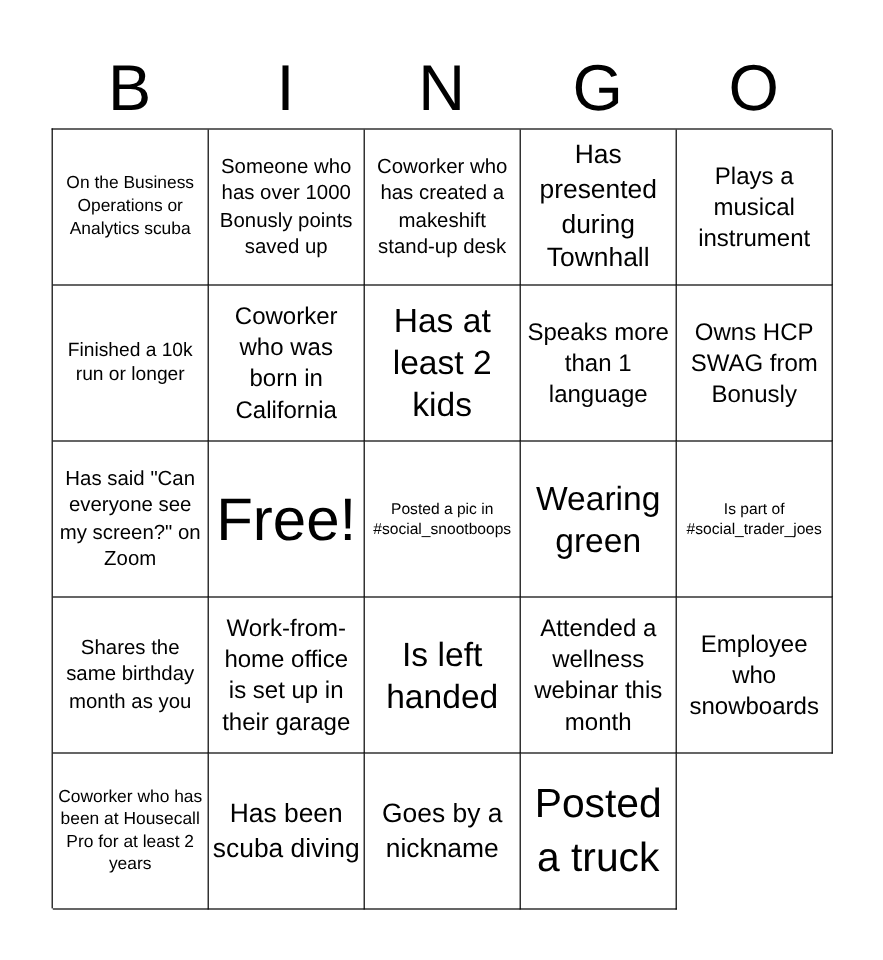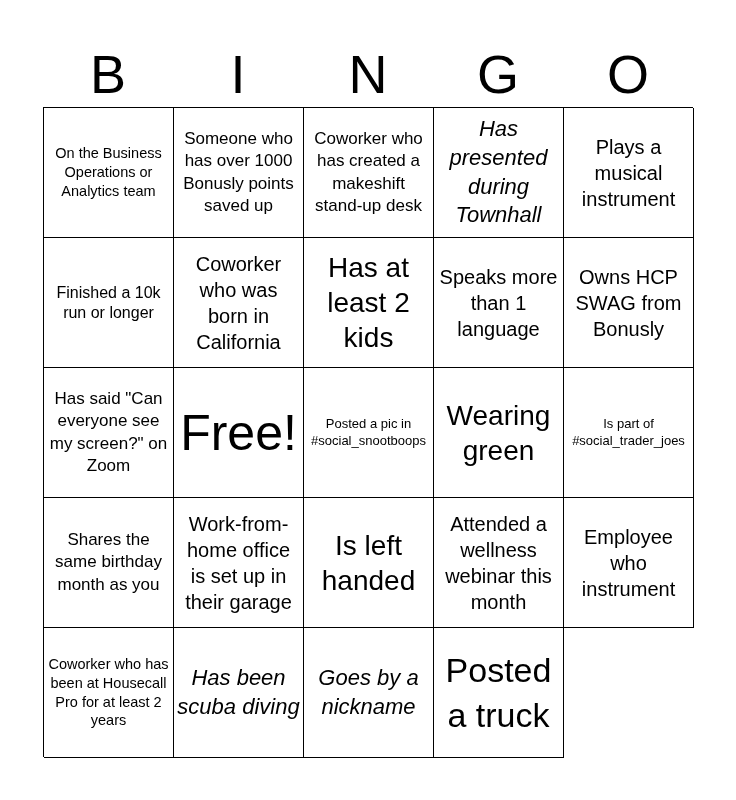--- a/index.html
+++ b/index.html
@@ -4,40 +4,40 @@
 <style>
   html, body { margin:0; padding:0; background:#ffffff; }
   body { width:736px; height:800px; position:relative; overflow:hidden; font-family:"Liberation Sans", sans-serif; color:#000; }
   .title { position:absolute; left:43px; top:45px; width:650px; height:58px; display:flex; }
   .title span { width:130px; text-align:center; font-size:54px; line-height:58px; }
   .grid { position:absolute; left:43px; top:107px; width:650px; height:650px; display:grid; grid-template-columns:repeat(5,130px); grid-template-rows:repeat(5,130px); border-top:1.5px solid #000; border-left:1.5px solid #000; box-sizing:border-box; }
   .cell { border-right:1.5px solid #000; border-bottom:1.5px solid #000; display:flex; align-items:center; justify-content:center; text-align:center; box-sizing:border-box; padding:3px; line-height:1.12; }
   .s14 { font-size:14.5px; line-height:1.3; }
   .s17 { font-size:17px; line-height:1.3; }
   .s20 { font-size:20px; line-height:1.3; }
-  .s22 { font-size:22px; line-height:1.3;font-style:italic; }
+  .s22 { font-size:22px; line-height:1.3; }
   .s24 { font-size:16px; line-height:1.2; }
   .s28 { font-size:28px; line-height:1.25; }
   .s34 { font-size:34px; line-height:1.3; }
   .s12 { font-size:13px; line-height:1.3; }
   .s48 { font-size:50px; }
 </style>
 </head>
 <body>
 
 <div class="title">
   <span>B</span>
   <span>I</span>
   <span>N</span>
   <span>G</span>
   <span>O</span>
 </div>
 
 <div class="grid">
-  <div class="cell s14">On the Business Operations or Analytics team</div>
+  <div class="cell s14">On the Business Operations or Analytics scuba</div>
   <div class="cell s17">Someone who has over 1000 Bonusly points saved up</div>
   <div class="cell s17">Coworker who has created a makeshift stand-up desk</div>
   <div class="cell s22">Has presented during Townhall</div>
 
   <div class="cell s20">Plays a musical instrument</div>
   <div class="cell s24">Finished a 10k run or longer</div>
   <div class="cell s20">Coworker who was born in California</div>
   <div class="cell s28">Has at least 2 kids</div>
   <div class="cell s20">Speaks more than 1 language</div>
 
@@ -46,18 +46,18 @@
   <div class="cell s48">Free!</div>
   <div class="cell s12">Posted a pic in #social_snootboops</div>
   <div class="cell s28">Wearing green</div>
 
   <div class="cell s12">Is part of #social_trader_joes</div>
   <div class="cell s17">Shares the same birthday month as you</div>
   <div class="cell s20">Work-from-home office is set up in their garage</div>
   <div class="cell s28">Is left handed</div>
   <div class="cell s20">Attended a wellness webinar this month</div>
 
-  <div class="cell s20">Employee who instrument</div>
+  <div class="cell s20">Employee who snowboards</div>
   <div class="cell s14">Coworker who has been at Housecall Pro for at least 2 years</div>
   <div class="cell s22">Has been scuba diving</div>
   <div class="cell s22">Goes by a nickname</div>
   <div class="cell s34">Posted a truck</div>
 </div>
 
 </body></html>

